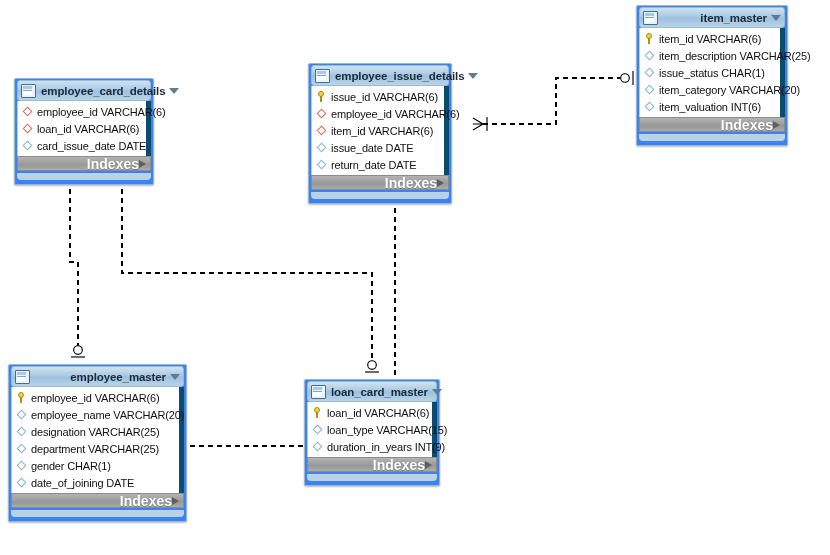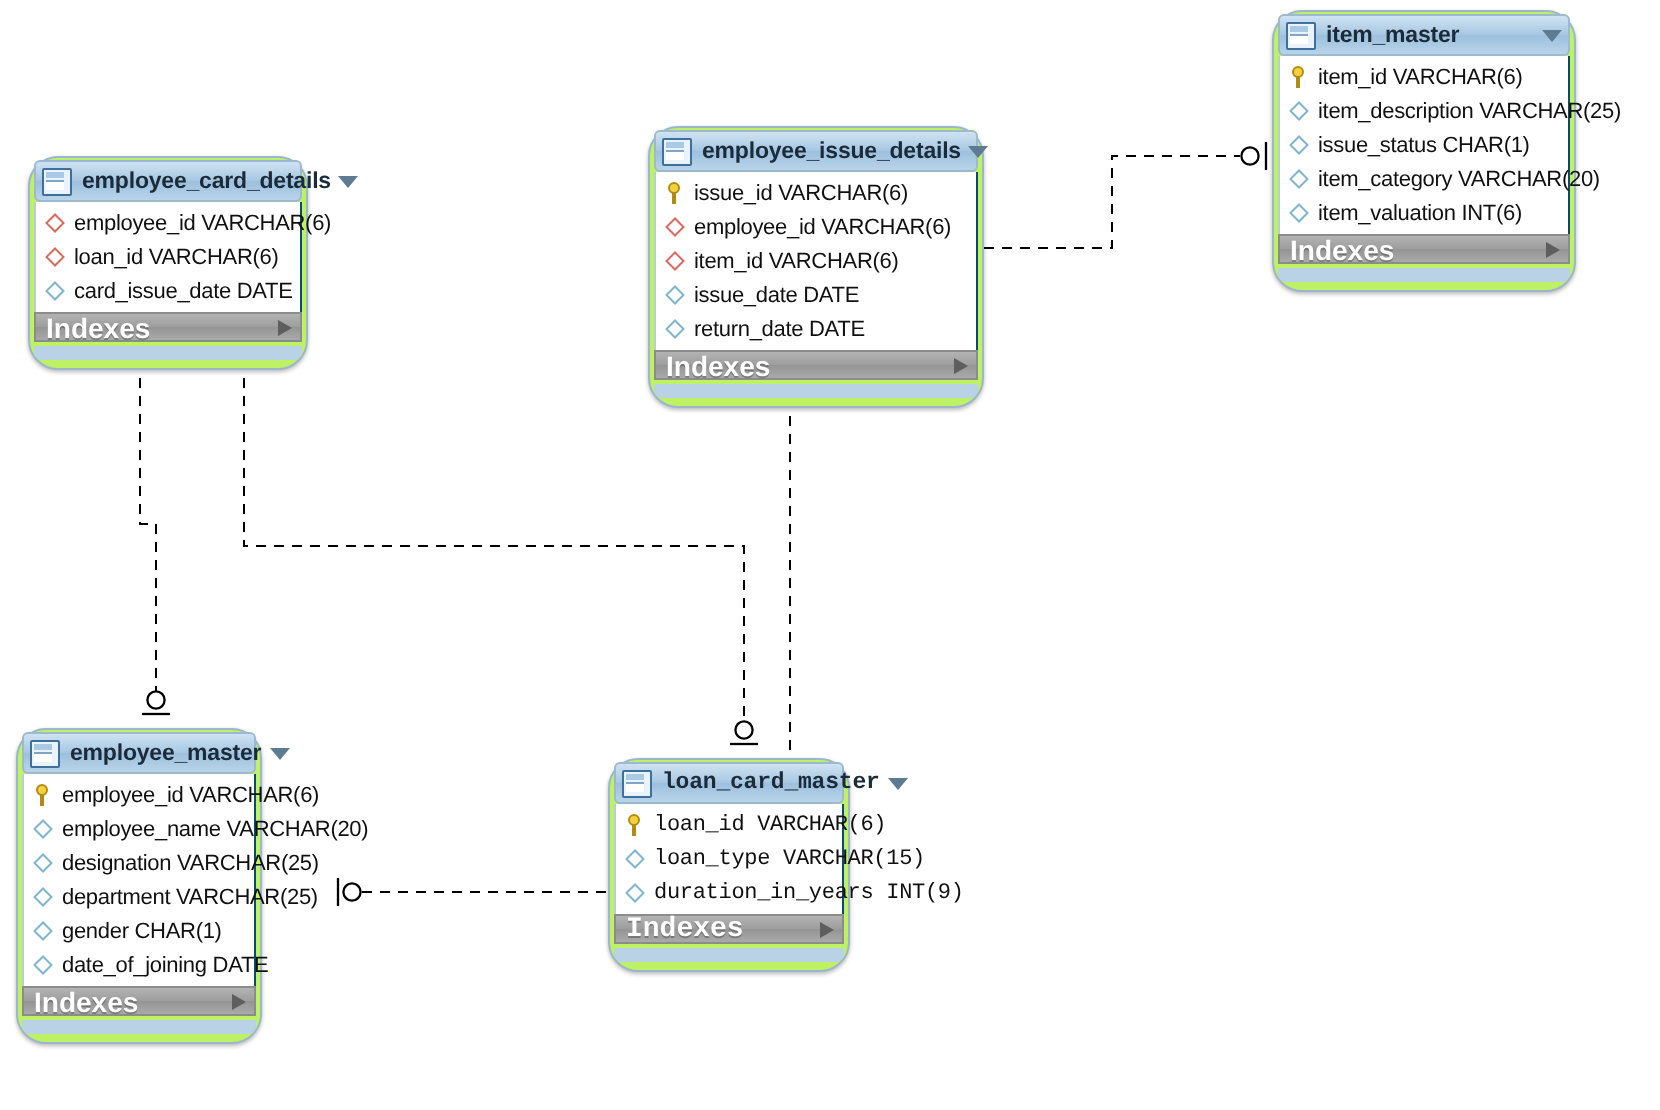--- a/index.html
+++ b/index.html
@@ -26,24 +26,25 @@
     width: 830px;
     height: 555px;
     pointer-events: none;
   }
 
   
   .table-box {
     position: absolute;
     box-sizing: border-box;
     border: 1px solid #9bb7cd;
-    border-radius: 15px;
-    background: #bef264;
+    border-radius: 2px;
+    background: #3b82f6;
     padding: 1px 2px 4px 2px;
     box-shadow: 0 1px 2px rgba(0,0,0,0.28);
+    text-align: right;
   }
   .tbl-header {
     height: 19px;
     display: flex;
     align-items: center;
     border: 1px solid #9cb9d0;
     border-radius: 3px;
     background: linear-gradient(to bottom, #cfe3f2 0%, #a8c8e2 48%, #9dc0dd 52%, #b9d4ea 100%);
     padding: 0 3px 0 3px;
   }
@@ -84,21 +85,21 @@
     flex: 0 0 auto;
     width: 0; height: 0;
     margin-left: 4px;
     border-left: 5px solid transparent;
     border-right: 5px solid transparent;
     border-top: 6px solid #5d7b93;
   }
   .tbl-fields {
     background: #ffffff;
     border-left: 1px solid #b9ccdc;
-    border-right: 1px solid #0c4a6e;
+    border-right: 5px solid #0c4a6e;
     padding: 2px 0 2px 0;
   }
   .field-row {
     height: 17px;
     display: flex;
     align-items: center;
     padding-left: 4px;
     white-space: nowrap;
   }
   .field-label {
@@ -267,21 +268,21 @@
             <span class="ico-diamond plain"></span>
             <span class="field-label">card_issue_date DATE</span>
           </div>
         </div>
         <div class="tbl-indexes">
           <span class="idx-label">Indexes</span>
           <span class="idx-arrow"></span>
         </div>
         <div class="tbl-foot"></div>
       </div>
-      <div class="table-box" style="left: 308px; top: 63px; width: 168px; margin-left: 16px;">
+      <div class="table-box" style="left: 308px; top: 63px; width: 144px;">
         <div class="tbl-header">
           <span class="tbl-icon"></span>
           <span class="tbl-title">employee_issue_details</span>
           <span class="caret"></span>
         </div>
         <div class="tbl-fields">
           <div class="field-row">
             <span class="ico-key"></span>
             <span class="field-label">issue_id VARCHAR(6)</span>
           </div>
@@ -335,21 +336,21 @@
             <span class="ico-diamond plain"></span>
             <span class="field-label">item_valuation INT(6)</span>
           </div>
         </div>
         <div class="tbl-indexes">
           <span class="idx-label">Indexes</span>
           <span class="idx-arrow"></span>
         </div>
         <div class="tbl-foot"></div>
       </div>
-      <div class="table-box" style="left: 8px; top: 364px; width: 123px;">
+      <div class="table-box" style="left: 8px; top: 364px; width: 179px;">
         <div class="tbl-header">
           <span class="tbl-icon"></span>
           <span class="tbl-title">employee_master</span>
           <span class="caret"></span>
         </div>
         <div class="tbl-fields">
           <div class="field-row">
             <span class="ico-key"></span>
             <span class="field-label">employee_id VARCHAR(6)</span>
           </div>
@@ -373,21 +374,21 @@
             <span class="ico-diamond plain"></span>
             <span class="field-label">date_of_joining DATE</span>
           </div>
         </div>
         <div class="tbl-indexes">
           <span class="idx-label">Indexes</span>
           <span class="idx-arrow"></span>
         </div>
         <div class="tbl-foot"></div>
       </div>
-      <div class="table-box" style="left: 304px; top: 379px; width: 121px; font-family: Liberation Mono, monospace;">
+      <div class="table-box" style="left: 304px; top: 379px; width: 136px;">
         <div class="tbl-header">
           <span class="tbl-icon"></span>
           <span class="tbl-title">loan_card_master</span>
           <span class="caret"></span>
         </div>
         <div class="tbl-fields">
           <div class="field-row">
             <span class="ico-key"></span>
             <span class="field-label">loan_id VARCHAR(6)</span>
           </div>

